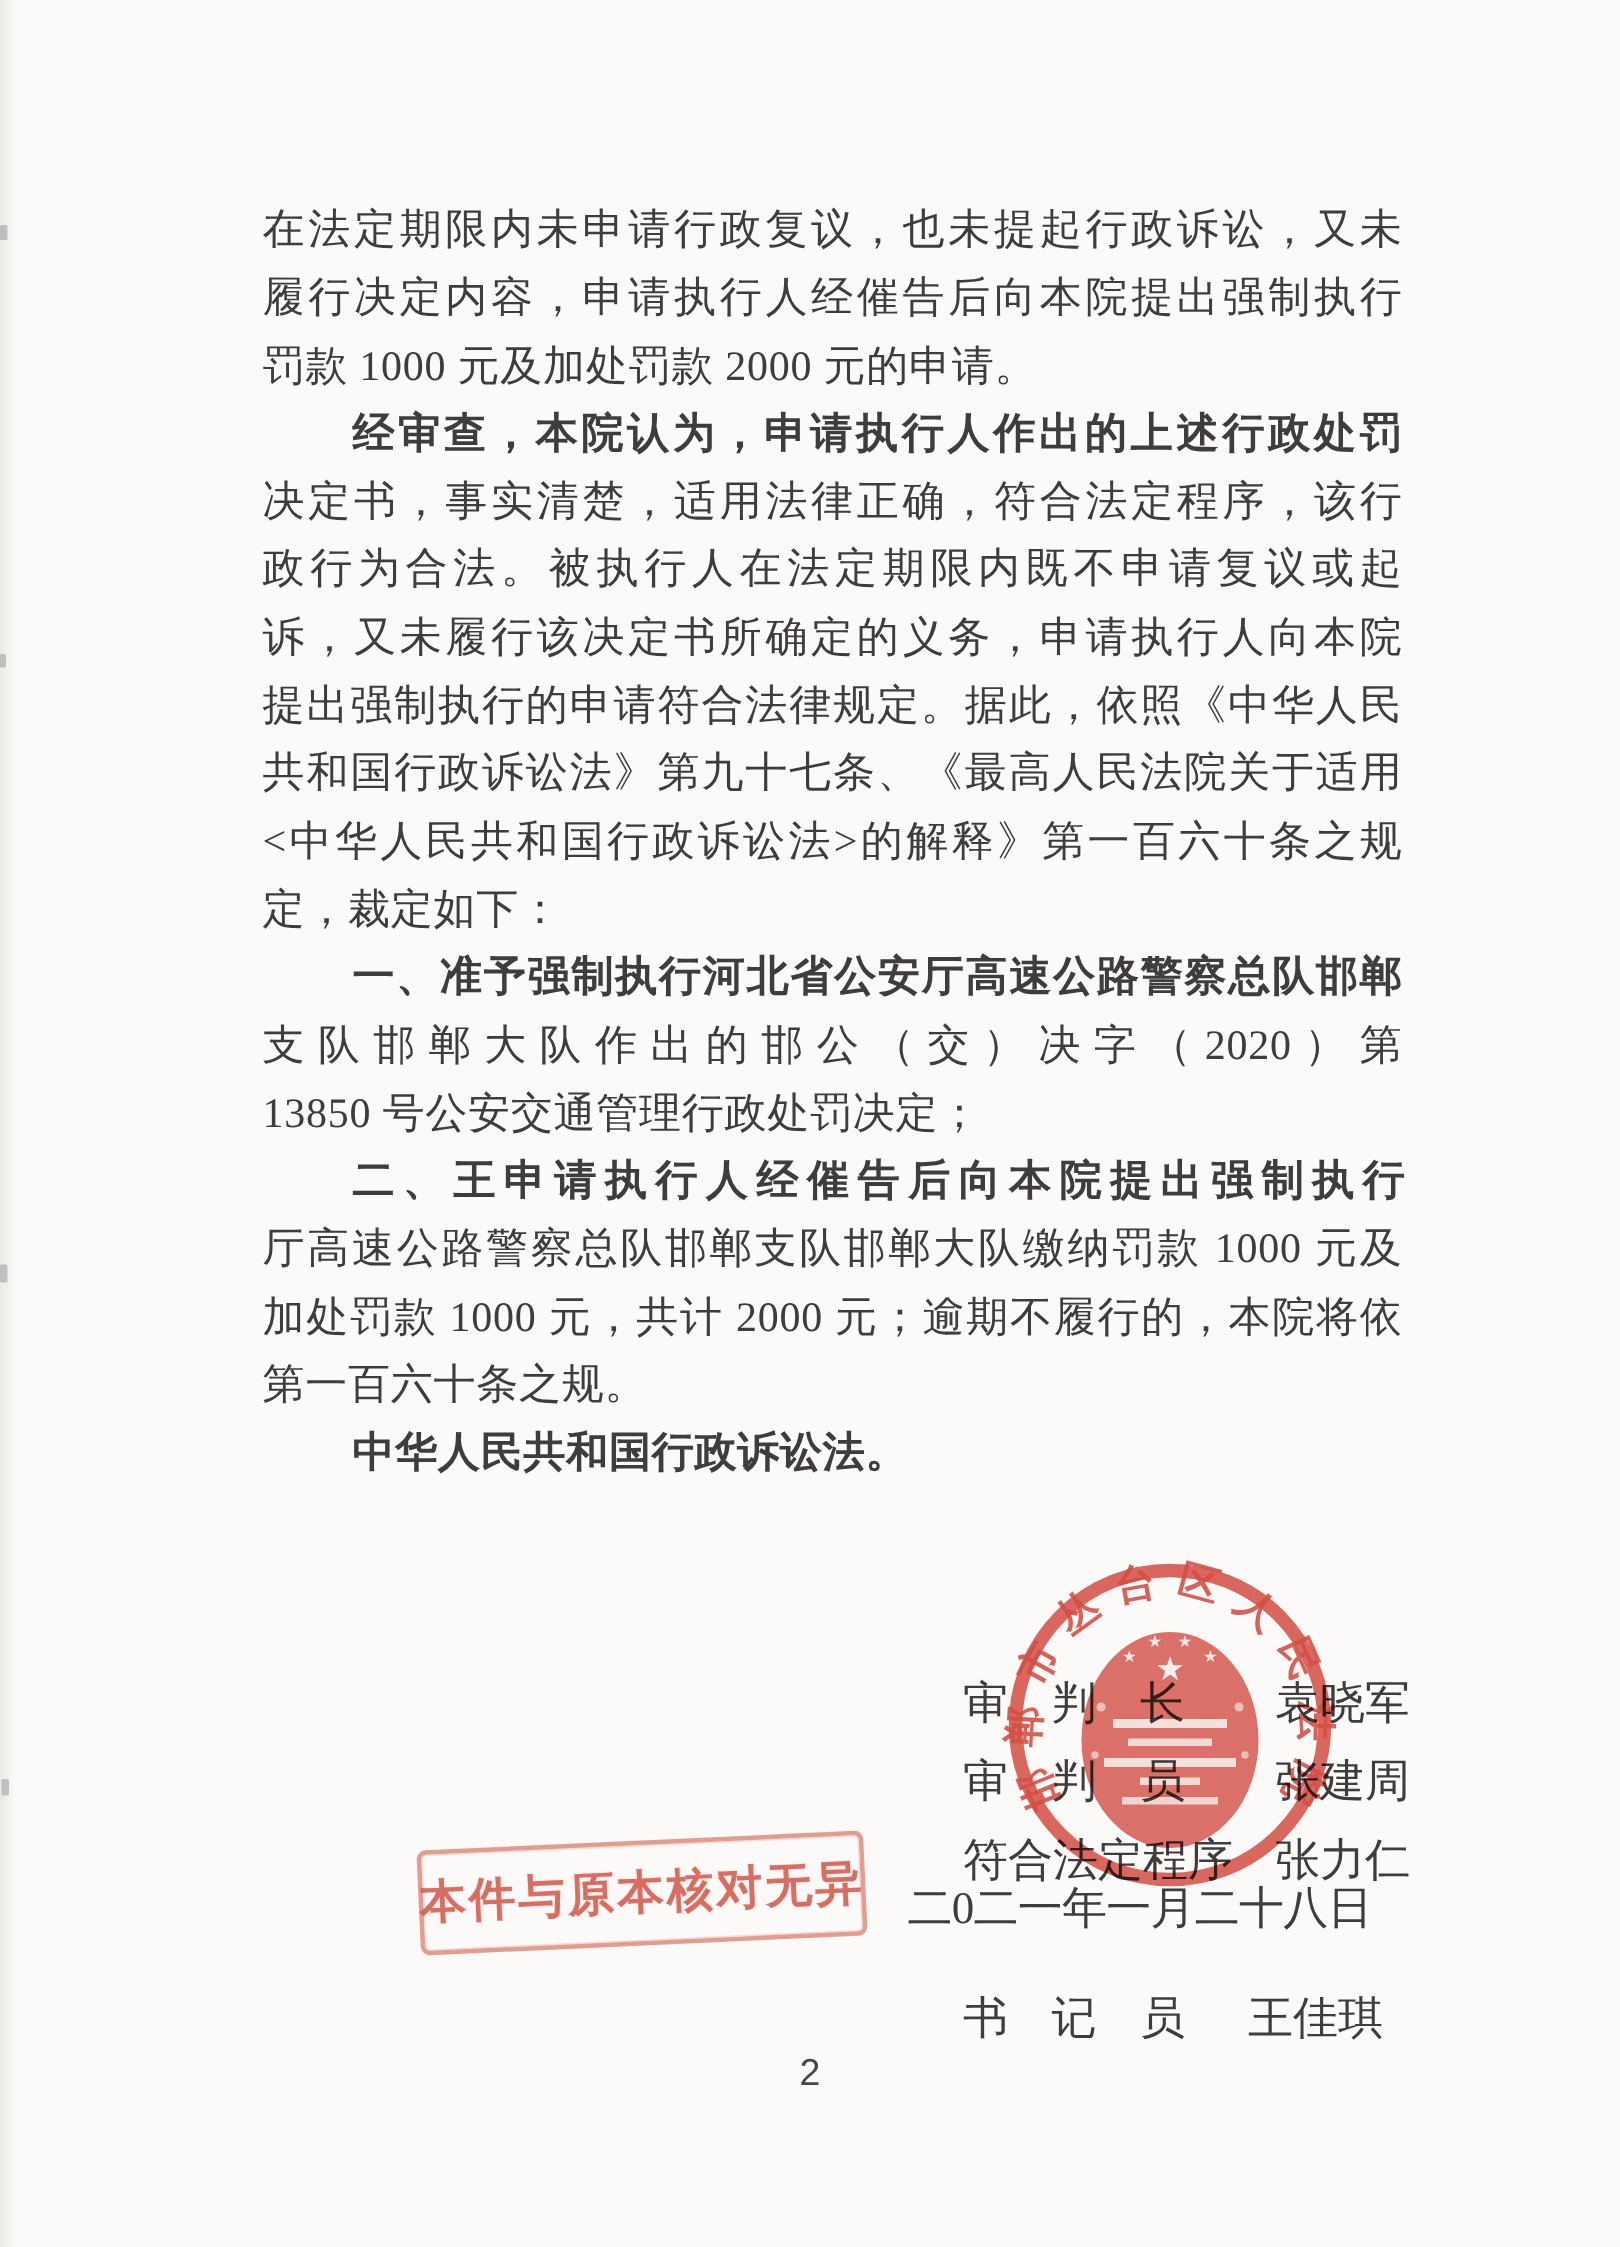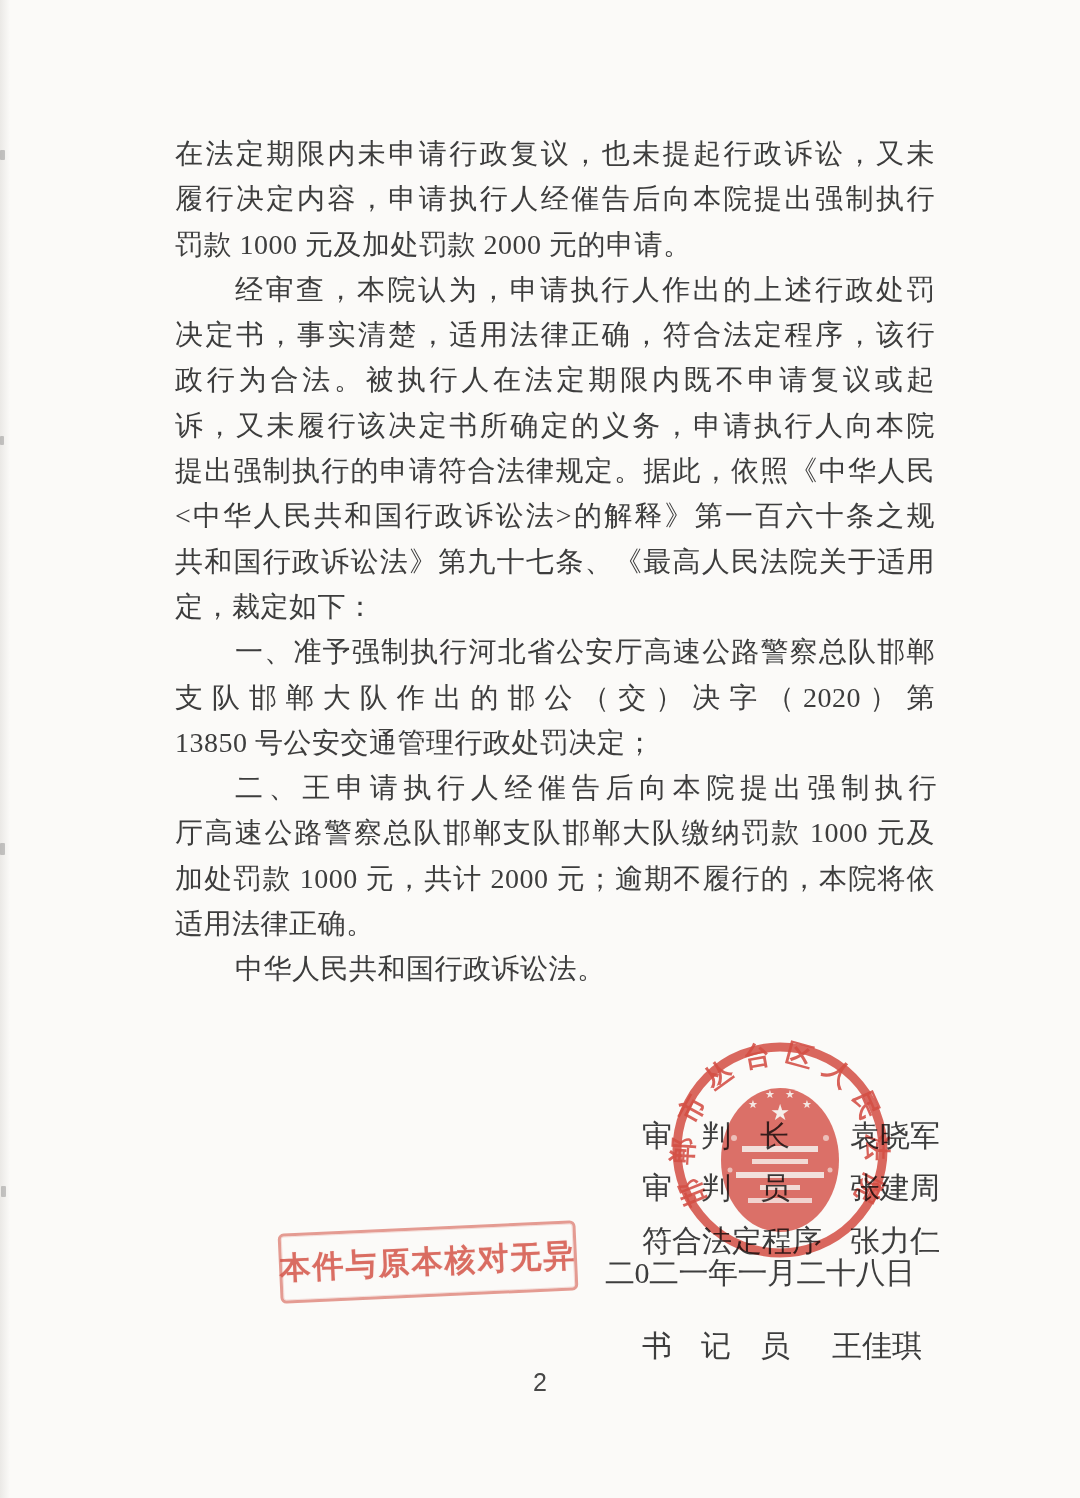--- a/index.html
+++ b/index.html
@@ -11,21 +11,21 @@
   
   .streak{position:absolute;left:0;top:0;width:10px;height:100%;
     background:linear-gradient(to right, rgba(160,155,148,.18), rgba(160,155,148,0));}
   .speck{position:absolute;background:#6a6a6a;opacity:.35;border-radius:1px;}
 
   
   .doc-body{position:absolute;left:175px;top:131px;width:760px;
     font-size:28px;line-height:45.3px;letter-spacing:.5px;}
   .line{height:45.3px;text-align:left;overflow:visible;}
   .line.j{text-align:justify;text-align-last:justify;text-justify:inter-character;}
-  .line.ind{text-indent:60px;}
+  .line.ind{text-indent:60px;font-weight:bold;}
   .line span{display:inline;}
   .redact{display:inline-block;vertical-align:-5px;border-radius:1px;}
 
   
   .sig-block{position:absolute;left:642px;top:1099px;width:298px;font-size:30px;}
   .sig-row{display:flex;justify-content:space-between;height:52.6px;line-height:32px;align-items:flex-end;}
   .sig-label.spread{letter-spacing:29px;white-space:nowrap;}
   .sig-label{white-space:nowrap;}
   .sig-name{white-space:nowrap;}
   .sig-row.clerk .sig-name{margin-right:18px;}
@@ -62,30 +62,30 @@
 
   <div class="doc-body">
       <div class="line j"><span>在法定期限内未申请行政复议，也未提起行政诉讼，又未</span></div>
       <div class="line j"><span>履行决定内容，申请执行人经催告后向本院提出强制执行</span></div>
       <div class="line"><span>罚款 1000 元及加处罚款 2000 元的申请。</span></div>
       <div class="line j ind"><span>经审查，本院认为，申请执行人作出的上述行政处罚</span></div>
       <div class="line j"><span>决定书，事实清楚，适用法律正确，符合法定程序，该行</span></div>
       <div class="line j"><span>政行为合法。被执行人在法定期限内既不申请复议或起</span></div>
       <div class="line j"><span>诉，又未履行该决定书所确定的义务，申请执行人向本院</span></div>
       <div class="line j"><span>提出强制执行的申请符合法律规定。据此，依照《中华人民</span></div>
+      <div class="line j"><span>共和国行政诉讼法》第九十七条、《最高人民法院关于适用</span></div>
       <div class="line j"><span>&lt;中华人民共和国行政诉讼法&gt;的解释》第一百六十条之规</span></div>
-      <div class="line j"><span>共和国行政诉讼法》第九十七条、《最高人民法院关于适用</span></div>
       <div class="line"><span>定，裁定如下：</span></div>
       <div class="line j ind"><span>一、准予强制执行河北省公安厅高速公路警察总队邯郸</span></div>
       <div class="line j"><span>支队邯郸大队作出的邯公（交）决字（2020）第</span></div>
       <div class="line"><span>138</span><span class="redact" style="width: 166px; height: 33px; background: rgb(242, 196, 124);"></span><span>50 号公安交通管理行政处罚决定；</span></div>
       <div class="line j ind" style="letter-spacing: -1.5px;"><span>二、王</span><span class="redact" style="width: 67px; height: 37px; background: rgb(242, 196, 124);"></span><span>申请执行人经催告后向本院提出强制执行</span></div>
       <div class="line j"><span>厅高速公路警察总队邯郸支队邯郸大队缴纳罚款 1000 元及</span></div>
       <div class="line j"><span>加处罚款 1000 元，共计 2000 元；逾期不履行的，本院将依</span></div>
-      <div class="line"><span>适用法律正确。</span></div>
+      <div class="line"><span>第一百六十条之规。</span></div>
       <div class="line ind"><span>中华人民共和国行政诉讼法。</span></div>
     </div>
 
   <div class="sig-block">
       <div class="sig-row">
         <span class="sig-label spread">审判长</span>
         <span class="sig-name">袁晓军</span>
       </div>
       <div class="sig-row">
         <span class="sig-label spread">审判员</span>

